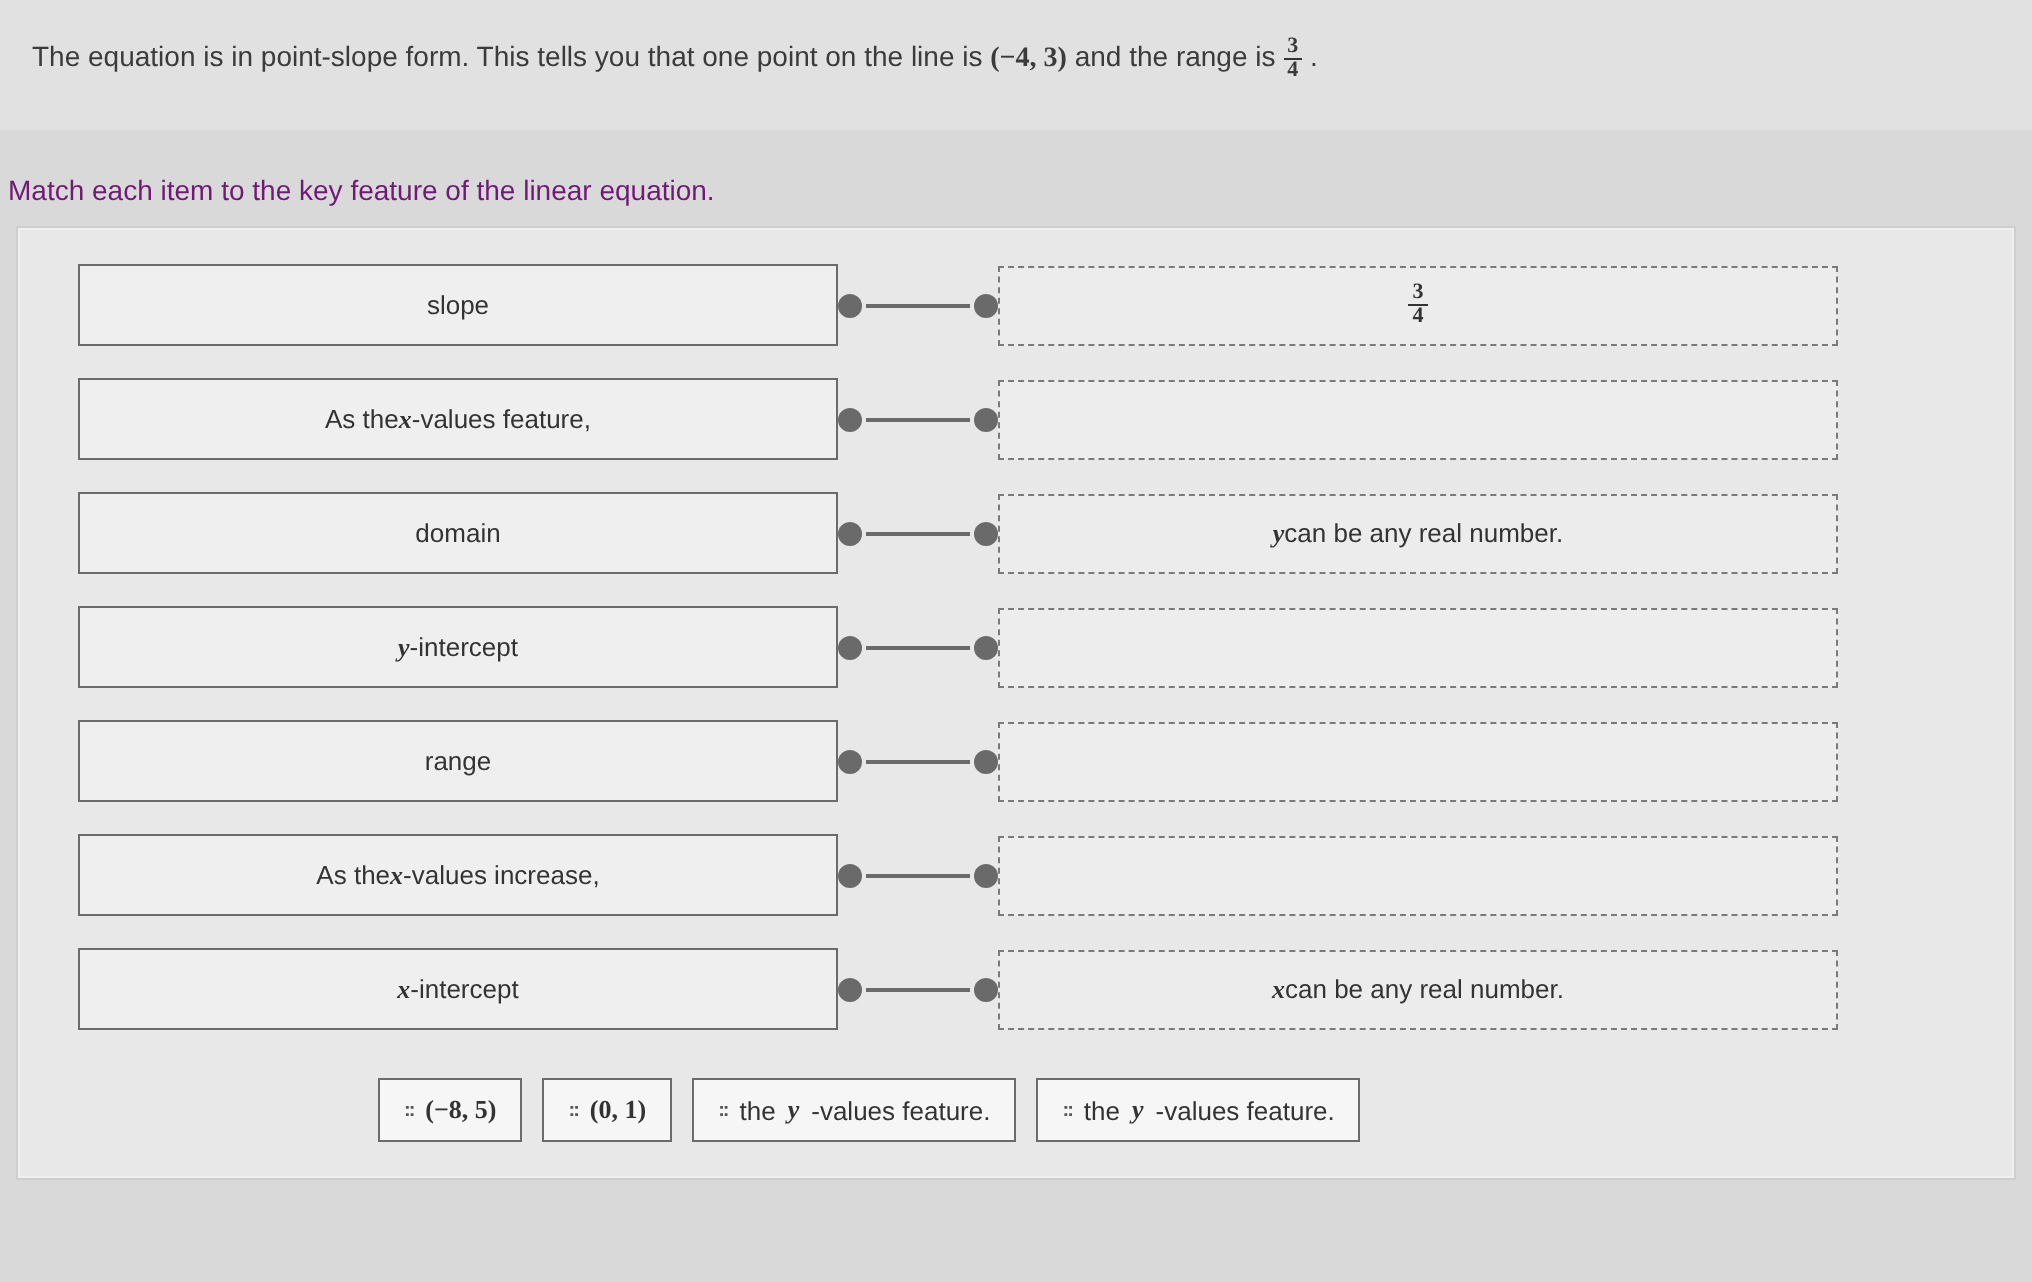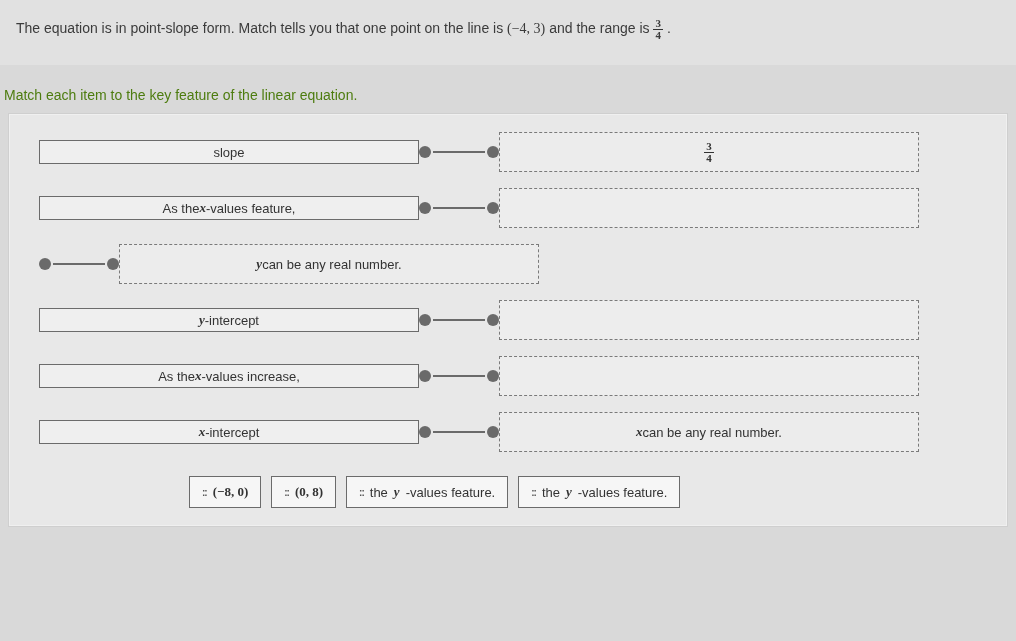--- a/index.html
+++ b/index.html
@@ -10,42 +10,42 @@
     background: #d9d9d9;
     color: #333;
     overflow: hidden;
   }
   .explain-bar {
     background: #e1e1e1;
     padding: 18px 16px 24px 16px;
     font-size: 14px;
     color: #3b3b3b;
   }
-  .explain-bar .math { font-family: 'Times New Roman', serif; font-weight: normal; }
+  .explain-bar .math { font-family: 'Times New Roman', serif; font-weight: bold; }
   .instruction {
     padding: 22px 4px 10px 4px;
     font-size: 14px;
-    color: #4d7c0f;
+    color: #701a75;
   }
   .panel {
     margin: 0 8px 0 8px;
     background: #e8e8e8;
     border: 1px solid #cfcfcf;
     padding: 18px 20px 18px 30px;
     box-shadow: inset 0 0 0 1px #f0f0f0;
   }
   .rows { }
   .row {
     display: flex;
     align-items: center;
     margin-bottom: 16px;
   }
   .label-box {
     width: 380px;
-    height: 24px;
+    height: 41px;
     border: 1px solid #6b6b6b;
     background: #efefef;
     display: flex;
     align-items: center;
     justify-content: center;
     font-size: 13px;
     color: #333;
     font-family: Arial, sans-serif;
     position: relative;
   }
@@ -114,21 +114,21 @@
     vertical-align: middle;
   }
   .frac .num { border-bottom: 1px solid #333; padding: 0 2px; }
   .frac .den { padding: 0 2px; }
   .math-bold { font-family: 'Times New Roman', serif; font-weight: bold; }
 </style>
 </head>
 <body>
 
 <div class="explain-bar">
-  <span>The equation is in point-slope form. Match tells you that one point on the line is </span>
+  <span>The equation is in point-slope form. This tells you that one point on the line is </span>
   <span class="math">(−4, 3)</span>
   <span> and the range is </span>
   <span class="frac">
     <span class="num">3</span>
     <span class="den">4</span>
   </span>
   <span>.</span>
 </div>
 
 <div class="instruction">Match each item to the key feature of the linear equation.</div>
@@ -156,20 +156,21 @@
           <span>-values feature,</span>
         </div>
         <div class="connector">
           <span class="dot"></span>
           <span class="line"></span>
           <span class="dot"></span>
         </div>
         <div class="drop-box empty"></div>
       </div>
       <div class="row">
+        <div class="label-box">domain</div>
         <div class="connector">
           <span class="dot"></span>
           <span class="line"></span>
           <span class="dot"></span>
         </div>
         <div class="drop-box">
           <span></span>
           <span class="ivar">y</span>
           <span> can be any real number.</span>
         </div>
@@ -181,20 +182,29 @@
           <span>-intercept</span>
         </div>
         <div class="connector">
           <span class="dot"></span>
           <span class="line"></span>
           <span class="dot"></span>
         </div>
         <div class="drop-box empty"></div>
       </div>
       <div class="row">
+        <div class="label-box">range</div>
+        <div class="connector">
+          <span class="dot"></span>
+          <span class="line"></span>
+          <span class="dot"></span>
+        </div>
+        <div class="drop-box empty"></div>
+      </div>
+      <div class="row">
         <div class="label-box">
           <span>As the </span>
           <span class="ivar">x</span>
           <span>-values increase,</span>
         </div>
         <div class="connector">
           <span class="dot"></span>
           <span class="line"></span>
           <span class="dot"></span>
         </div>
@@ -214,25 +224,25 @@
         <div class="drop-box">
           <span></span>
           <span class="ivar">x</span>
           <span> can be any real number.</span>
         </div>
       </div>
     </div>
   <div class="bank" id="bank">
       <div class="tile">
         <span class="grip">::</span>
-        <span class="math-bold">(−8, 0)</span>
-      </div>
-      <div class="tile">
-        <span class="grip">::</span>
-        <span class="math-bold">(0, 8)</span>
+        <span class="math-bold">(−8, 5)</span>
+      </div>
+      <div class="tile">
+        <span class="grip">::</span>
+        <span class="math-bold">(0, 1)</span>
       </div>
       <div class="tile">
         <span class="grip">::</span>
         <span>the </span>
         <span class="ivar">y</span>
         <span>-values feature.</span>
       </div>
       <div class="tile">
         <span class="grip">::</span>
         <span>the </span>

